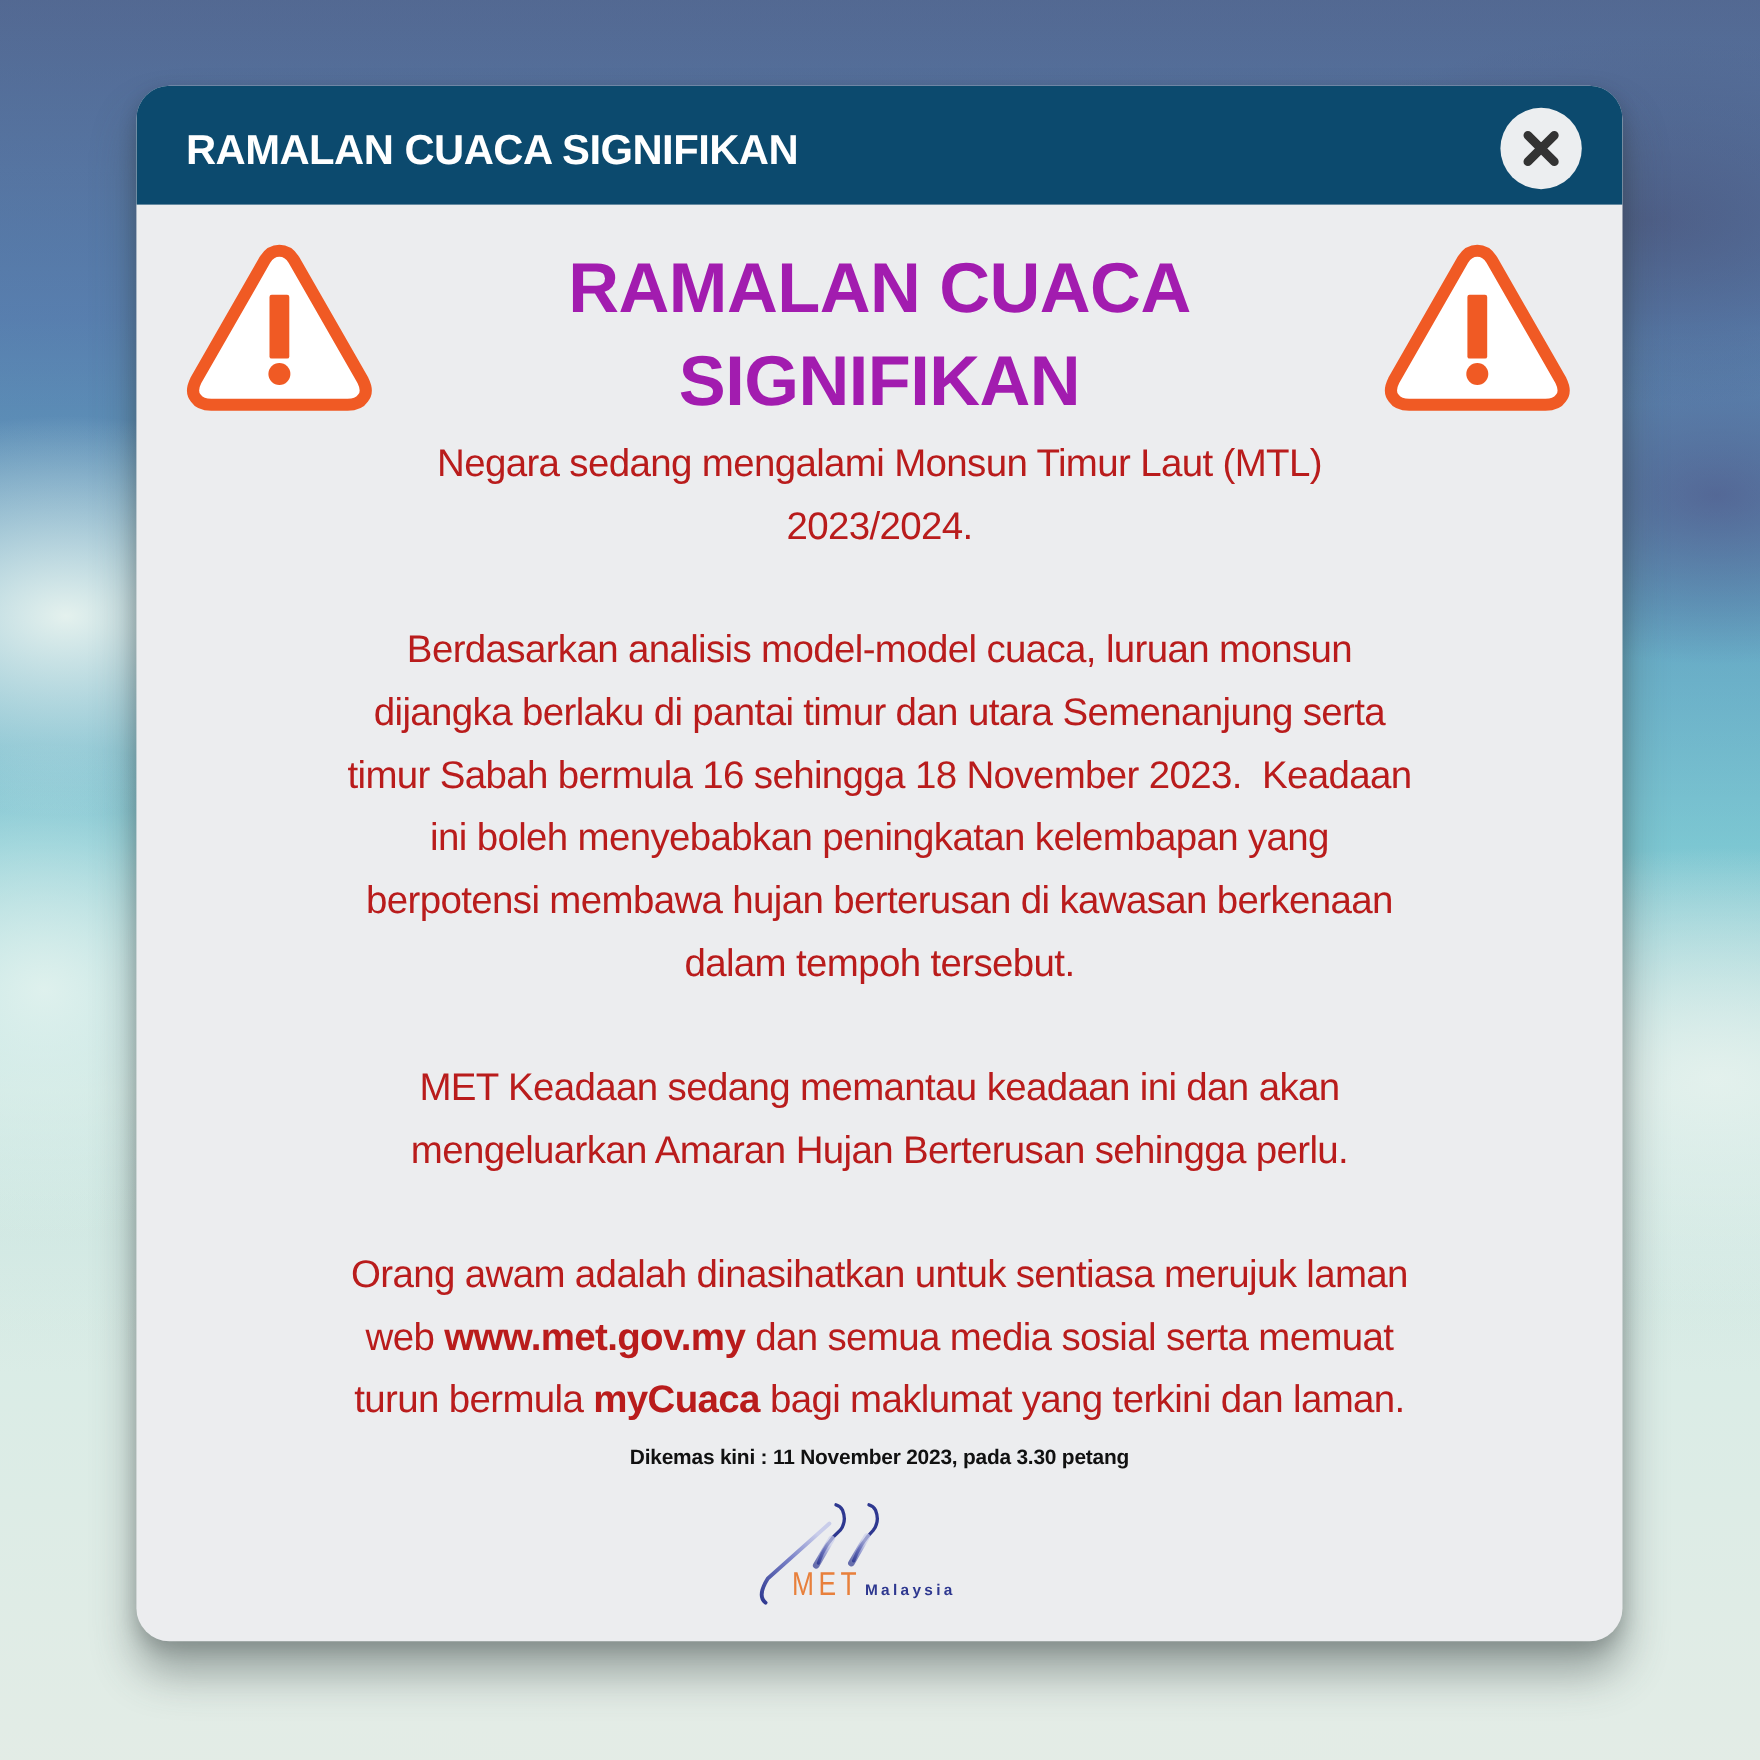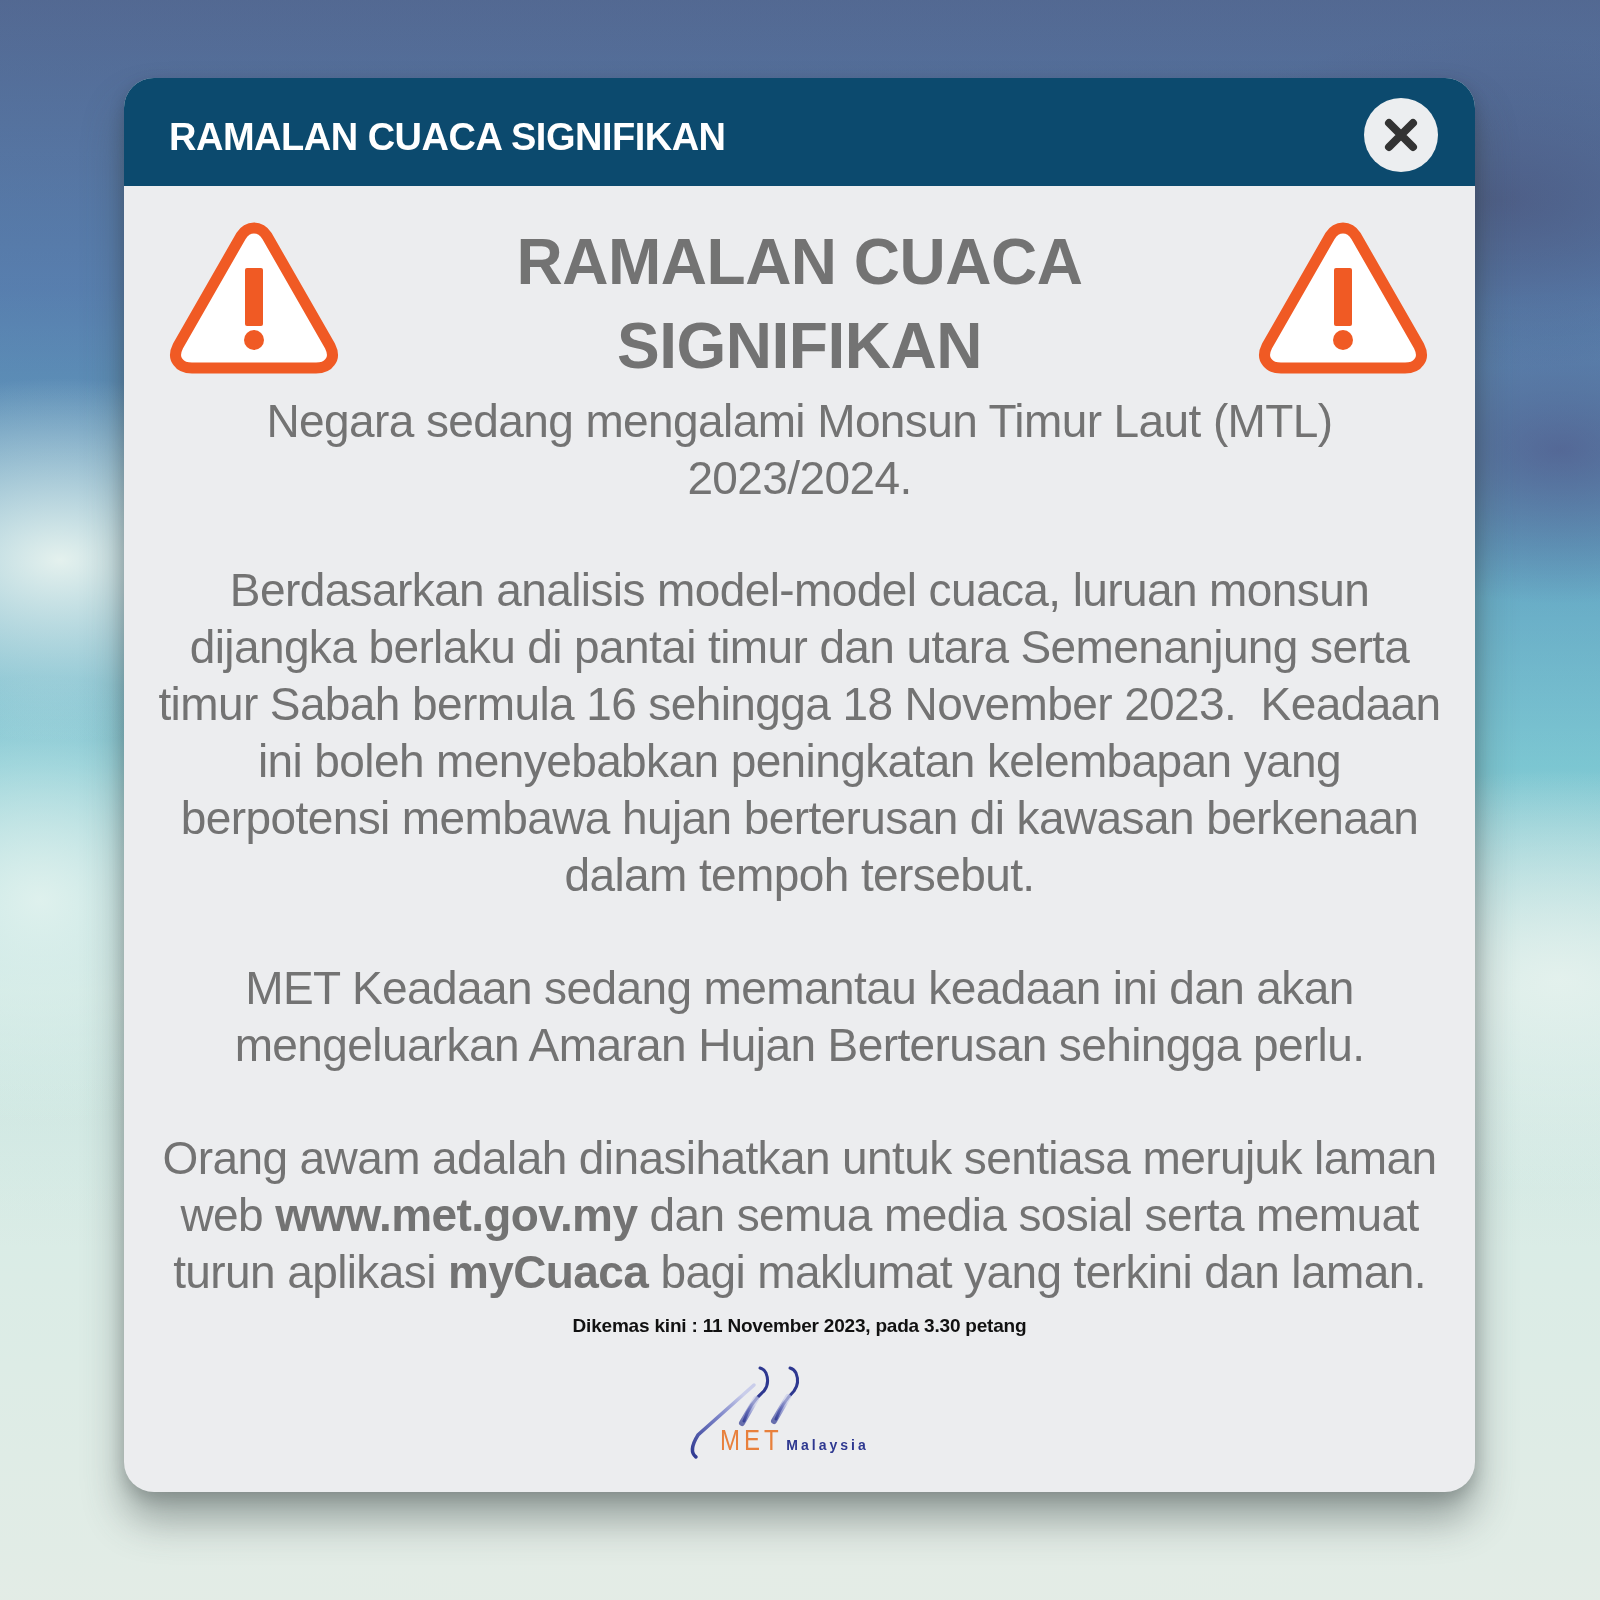--- a/index.html
+++ b/index.html
@@ -69,34 +69,34 @@
       height: 156px;
     }
     .warn-left { left: 44px; }
     .warn-right { left: 1133px; }
     .main-title {
       position: absolute;
       left: 0;
       width: 100%;
       top: 142px;
       text-align: center;
-      color: #737373;
+      color: #a21caf;
       font-weight: bold;
       font-size: 64px;
       line-height: 84px;
       letter-spacing: -0.5px;
     }
     .main-title span { display: block; }
     .body-text {
       position: absolute;
       left: 30px;
       width: 1291px;
       text-align: center;
-      color: #737373;
-      font-size: 46px;
+      color: #b91c1c;
+      font-size: 35px;
       line-height: 57px;
       letter-spacing: -0.6px;
     }
     .body-text span.line { display: block; white-space: nowrap; }
     .p1 { top: 315px; }
     .p2 { top: 484px; }
     .p3 { top: 882px; }
     .p4 { top: 1052px; }
     .bold { font-weight: bold; }
     .updated {
@@ -188,21 +188,21 @@
   </div>
 
   <div class="body-text p3">
     <span class="line">MET Keadaan sedang memantau keadaan ini dan akan</span>
     <span class="line">mengeluarkan Amaran Hujan Berterusan sehingga perlu.</span>
   </div>
 
   <div class="body-text p4">
     <span class="line">Orang awam adalah dinasihatkan untuk sentiasa merujuk laman</span>
     <span class="line" style="white-space: pre;"><span>web </span><span class="bold">www.met.gov.my</span><span> dan semua media sosial serta memuat</span></span>
-    <span class="line" style="white-space: pre;"><span>turun aplikasi </span><span class="bold">myCuaca</span><span> bagi maklumat yang terkini dan laman.</span></span>
+    <span class="line" style="white-space: pre;"><span>turun bermula </span><span class="bold">myCuaca</span><span> bagi maklumat yang terkini dan laman.</span></span>
   </div>
 
   <div class="updated">Dikemas kini : 11 November 2023, pada 3.30 petang</div>
 
   <div class="logo">
     <svg width="210" height="100" viewBox="0 0 210 100" style="position:absolute;left:0;top:0;">
       <defs>
         <linearGradient id="sw" x1="0" y1="1" x2="0.6" y2="0">
           <stop offset="0" stop-color="#2e3890"></stop>
           <stop offset="0.6" stop-color="#7b83c8"></stop>

